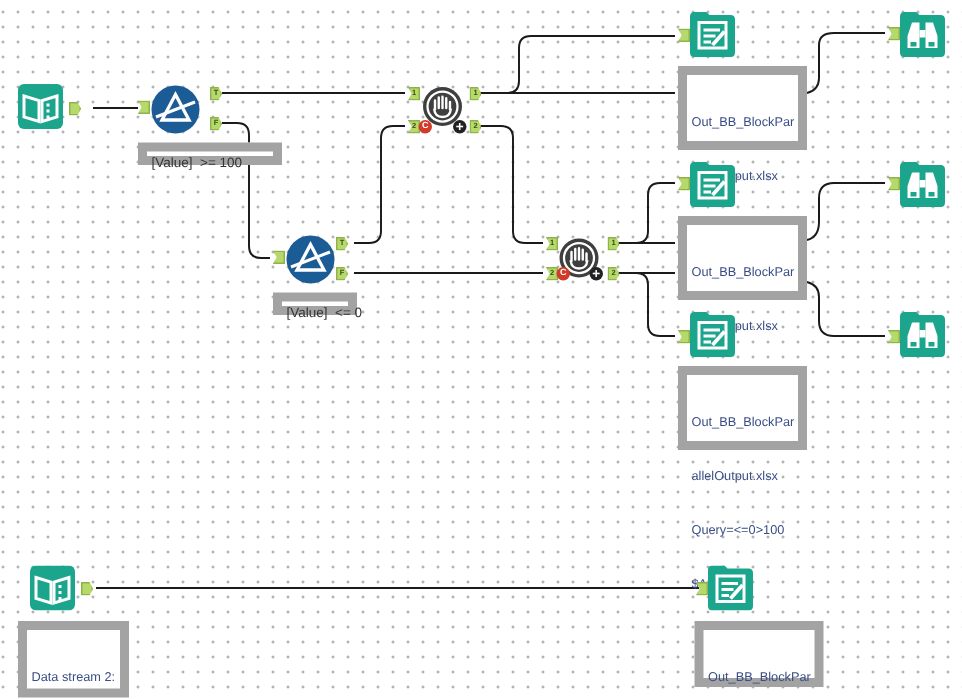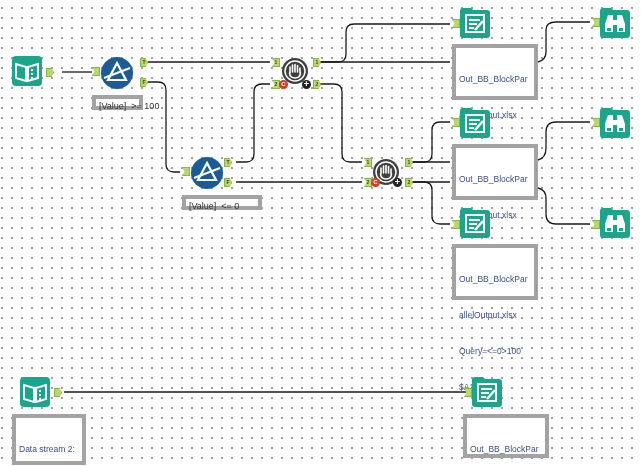--- a/index.html
+++ b/index.html
@@ -14,21 +14,21 @@
   #canvas { position: absolute; left: 0; top: 0; width: 641px; height: 466px; }
   .tool { position: absolute; }
   .anchor {
     position: absolute; width: 8px; height: 9px; background: #b5d96b;
     border: 1px solid #8fb34a; box-sizing: border-box;
     font-size: 5px; line-height: 7px; text-align: center; color: #3b4d16; font-weight: bold;
   }
   .anchor.out { clip-path: polygon(0 0, 70% 0, 100% 50%, 70% 100%, 0 100%); }
   .anchor.in { clip-path: polygon(0 0, 100% 0, 100% 100%, 0 100%, 30% 50%); }
   .ann {
-    position: absolute; background: #ffffff; border: 4px solid #a3a3a3;
+    position: absolute; background: #ffffff; border: 6px solid #a3a3a3;
     font-size: 8.5px; line-height: 12px; color: #3a4e86; padding: 1px 3px;
     box-sizing: border-box; white-space: pre;
   }
   .ann span { display: block; }
 </style>
 </head>
 <body>
 
 <svg id="canvas" width="641" height="466" viewBox="0 0 641 466">
   <g fill="none" stroke="#1a1a1a" stroke-width="1.3">
@@ -66,33 +66,33 @@
 <div class="anchor in" style="left:92px;top:67px;"></div>
 <div class="tool" style="left:100px;top:56px;width:34px;height:34px;">
   <svg width="34" height="34" viewBox="0 0 34 34">
     <circle cx="17" cy="17" r="16" fill="#1c5c96"></circle>
     <path d="M17 7 L26 24 H8 Z" fill="none" stroke="#fff" stroke-width="2.2"></path>
     <path d="M4 22 L30 12" stroke="#fff" stroke-width="2"></path>
   </svg>
 </div>
 <div class="anchor out" style="left:140px;top:58px;">T</div>
 <div class="anchor out" style="left:140px;top:78px;">F</div>
-<div class="ann" style="left:92px;top:95px;width:51px;height:15px;line-height:12px;font-size:9px;color:#333;">[Value]  &gt;= 100</div>
+<div class="ann" style="left:92px;top:95px;width:96px;height:15px;line-height:12px;font-size:9px;color:#333;">[Value]  &gt;= 100</div>
 
 <div class="anchor in" style="left:182px;top:167px;"></div>
 <div class="tool" style="left:190px;top:156px;width:34px;height:34px;">
   <svg width="34" height="34" viewBox="0 0 34 34">
     <circle cx="17" cy="17" r="16" fill="#1c5c96"></circle>
     <path d="M17 7 L26 24 H8 Z" fill="none" stroke="#fff" stroke-width="2.2"></path>
     <path d="M4 22 L30 12" stroke="#fff" stroke-width="2"></path>
   </svg>
 </div>
 <div class="anchor out" style="left:224px;top:158px;">T</div>
 <div class="anchor out" style="left:224px;top:178px;">F</div>
-<div class="ann" style="left:182px;top:195px;width:80px;height:15px;line-height:12px;font-size:9px;color:#333;">[Value]  &lt;= 0</div>
+<div class="ann" style="left:182px;top:195px;width:56px;height:15px;line-height:12px;font-size:9px;color:#333;">[Value]  &lt;= 0</div>
 
 <div class="anchor in" style="left:272px;top:58px;">1</div>
 <div class="anchor in" style="left:272px;top:80px;">2</div>
 <div class="tool" style="left:281px;top:57px;width:28px;height:28px;">
   <svg width="28" height="28" viewBox="0 0 28 28">
     <circle cx="14" cy="14" r="13" fill="#3f3f3f"></circle>
     <circle cx="14" cy="14" r="10" fill="none" stroke="#fff" stroke-width="1.5"></circle>
     <path d="M9 16 V10 M11.5 15 V8 M14 15 V7.5 M16.5 15 V8.5 M19 16 V11 M8.5 16 Q9 21 14 21 Q19 21 19.5 16" fill="none" stroke="#fff" stroke-width="1.6" stroke-linecap="round"></path>
   </svg>
 </div>

